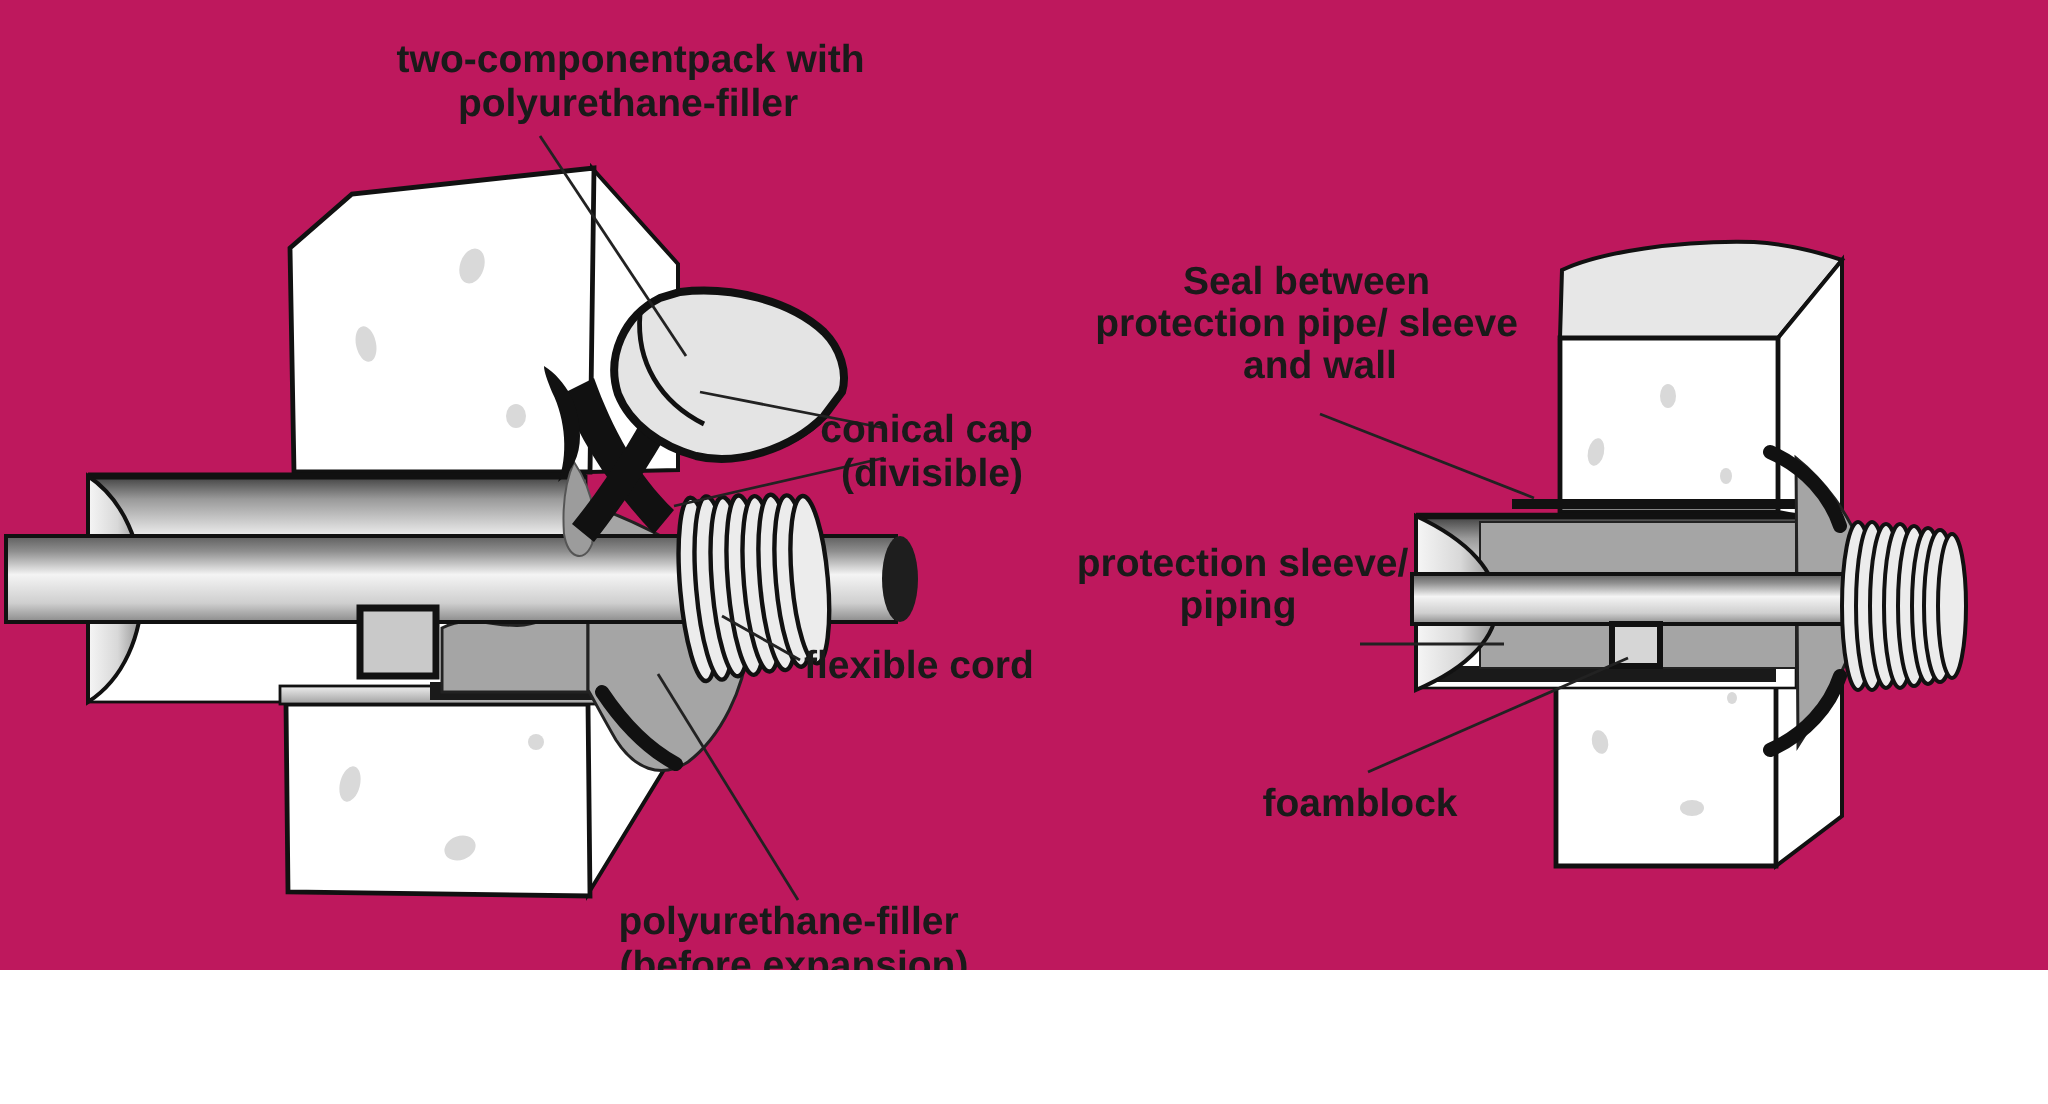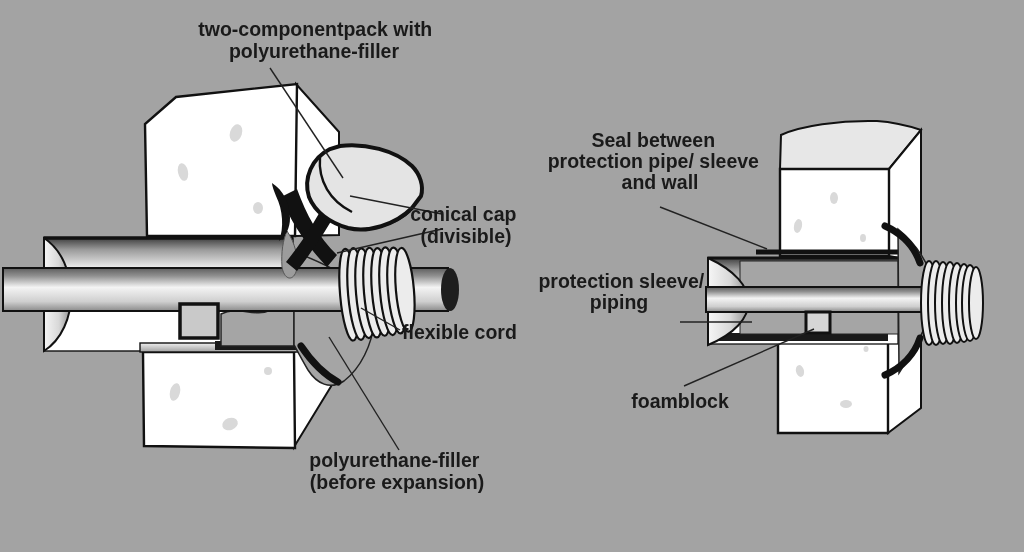--- a/index.html
+++ b/index.html
@@ -1,16 +1,16 @@
 <!DOCTYPE html>
 <html><head>
 <meta charset="utf-8">
 <style>
   html,body{margin:0;padding:0;background:#ffffff;}
-  .stage{width:1024px;height:552px;background:#a3a3a3;position:relative;overflow:hidden;}
+  .stage{width:1024px;height:485px;background:#be185d;position:relative;overflow:hidden;}
   svg{display:block;}
   text{font-family:"Liberation Sans",sans-serif;font-weight:bold;fill:#1a1a1a;font-size:19.5px;}
 </style>
 </head>
 <body>
 
 <div class="stage">
 <svg width="1024" height="552" viewBox="0 0 1024 552">
   <defs>
     <linearGradient id="gradPipe" x1="0" y1="0" x2="0" y2="1">

